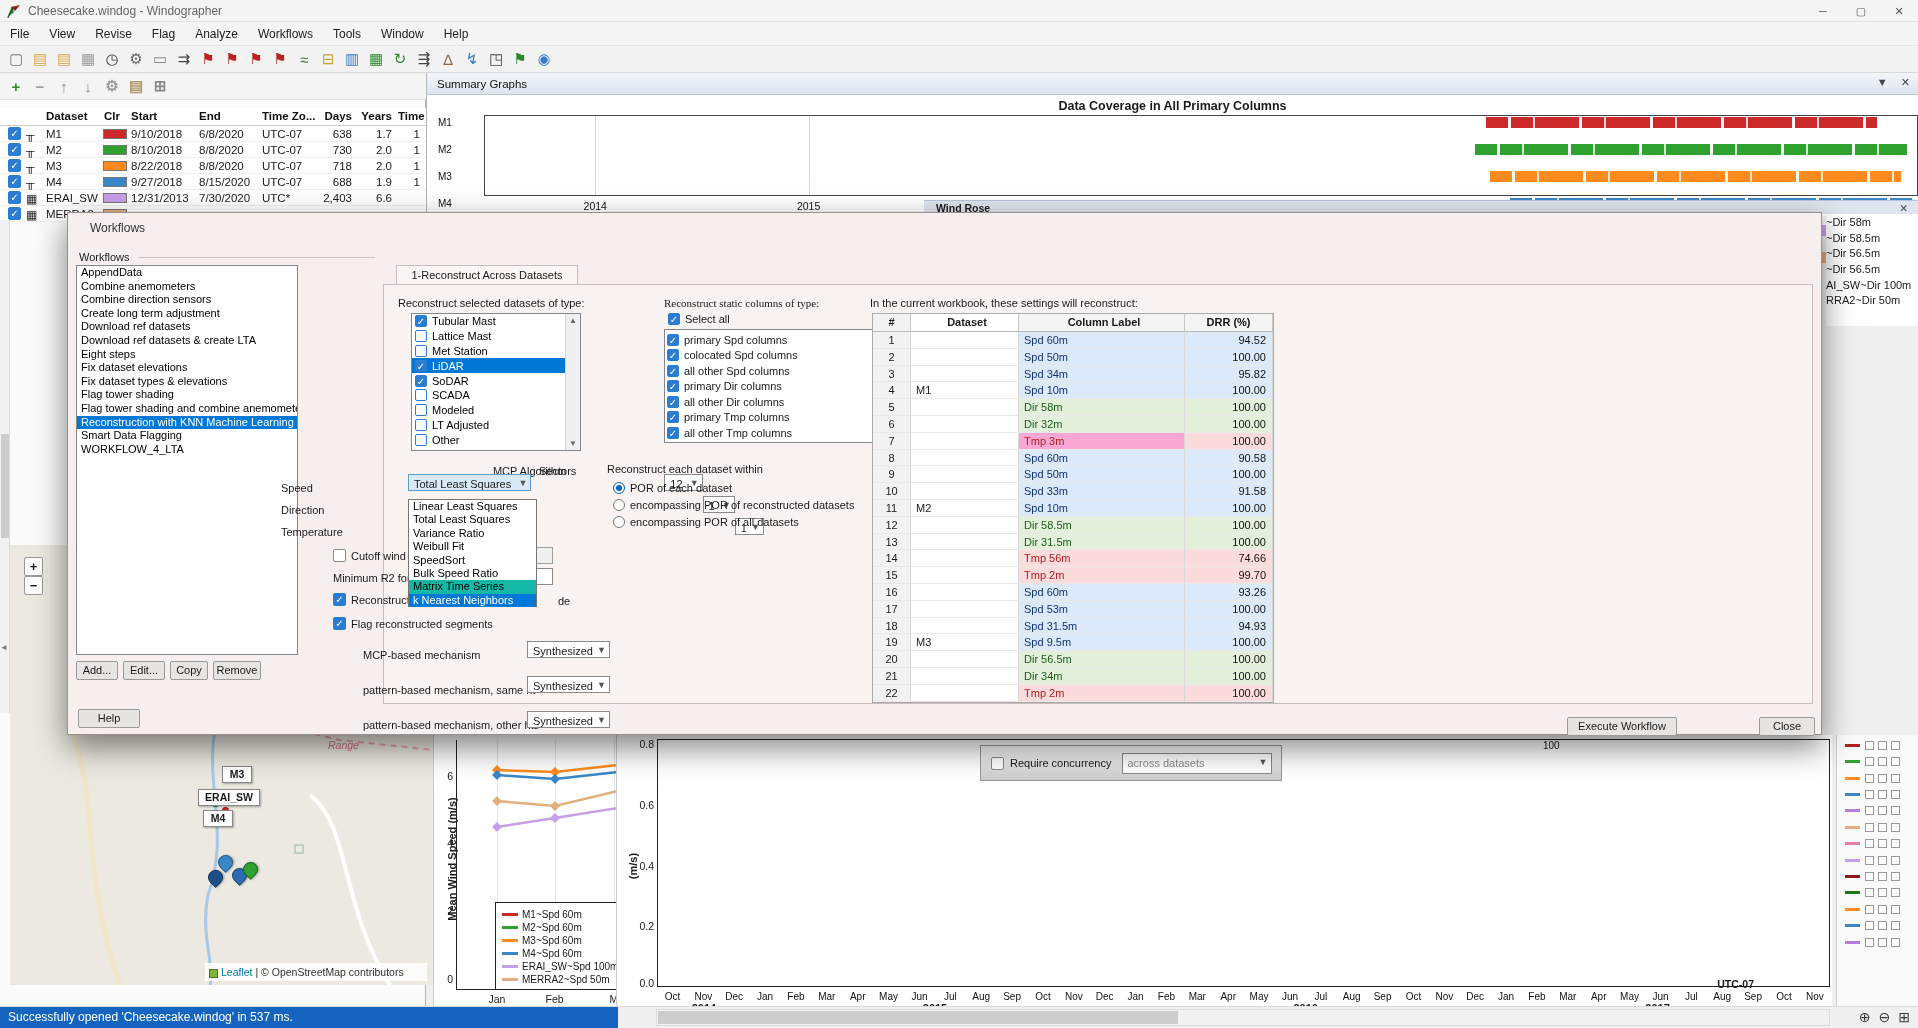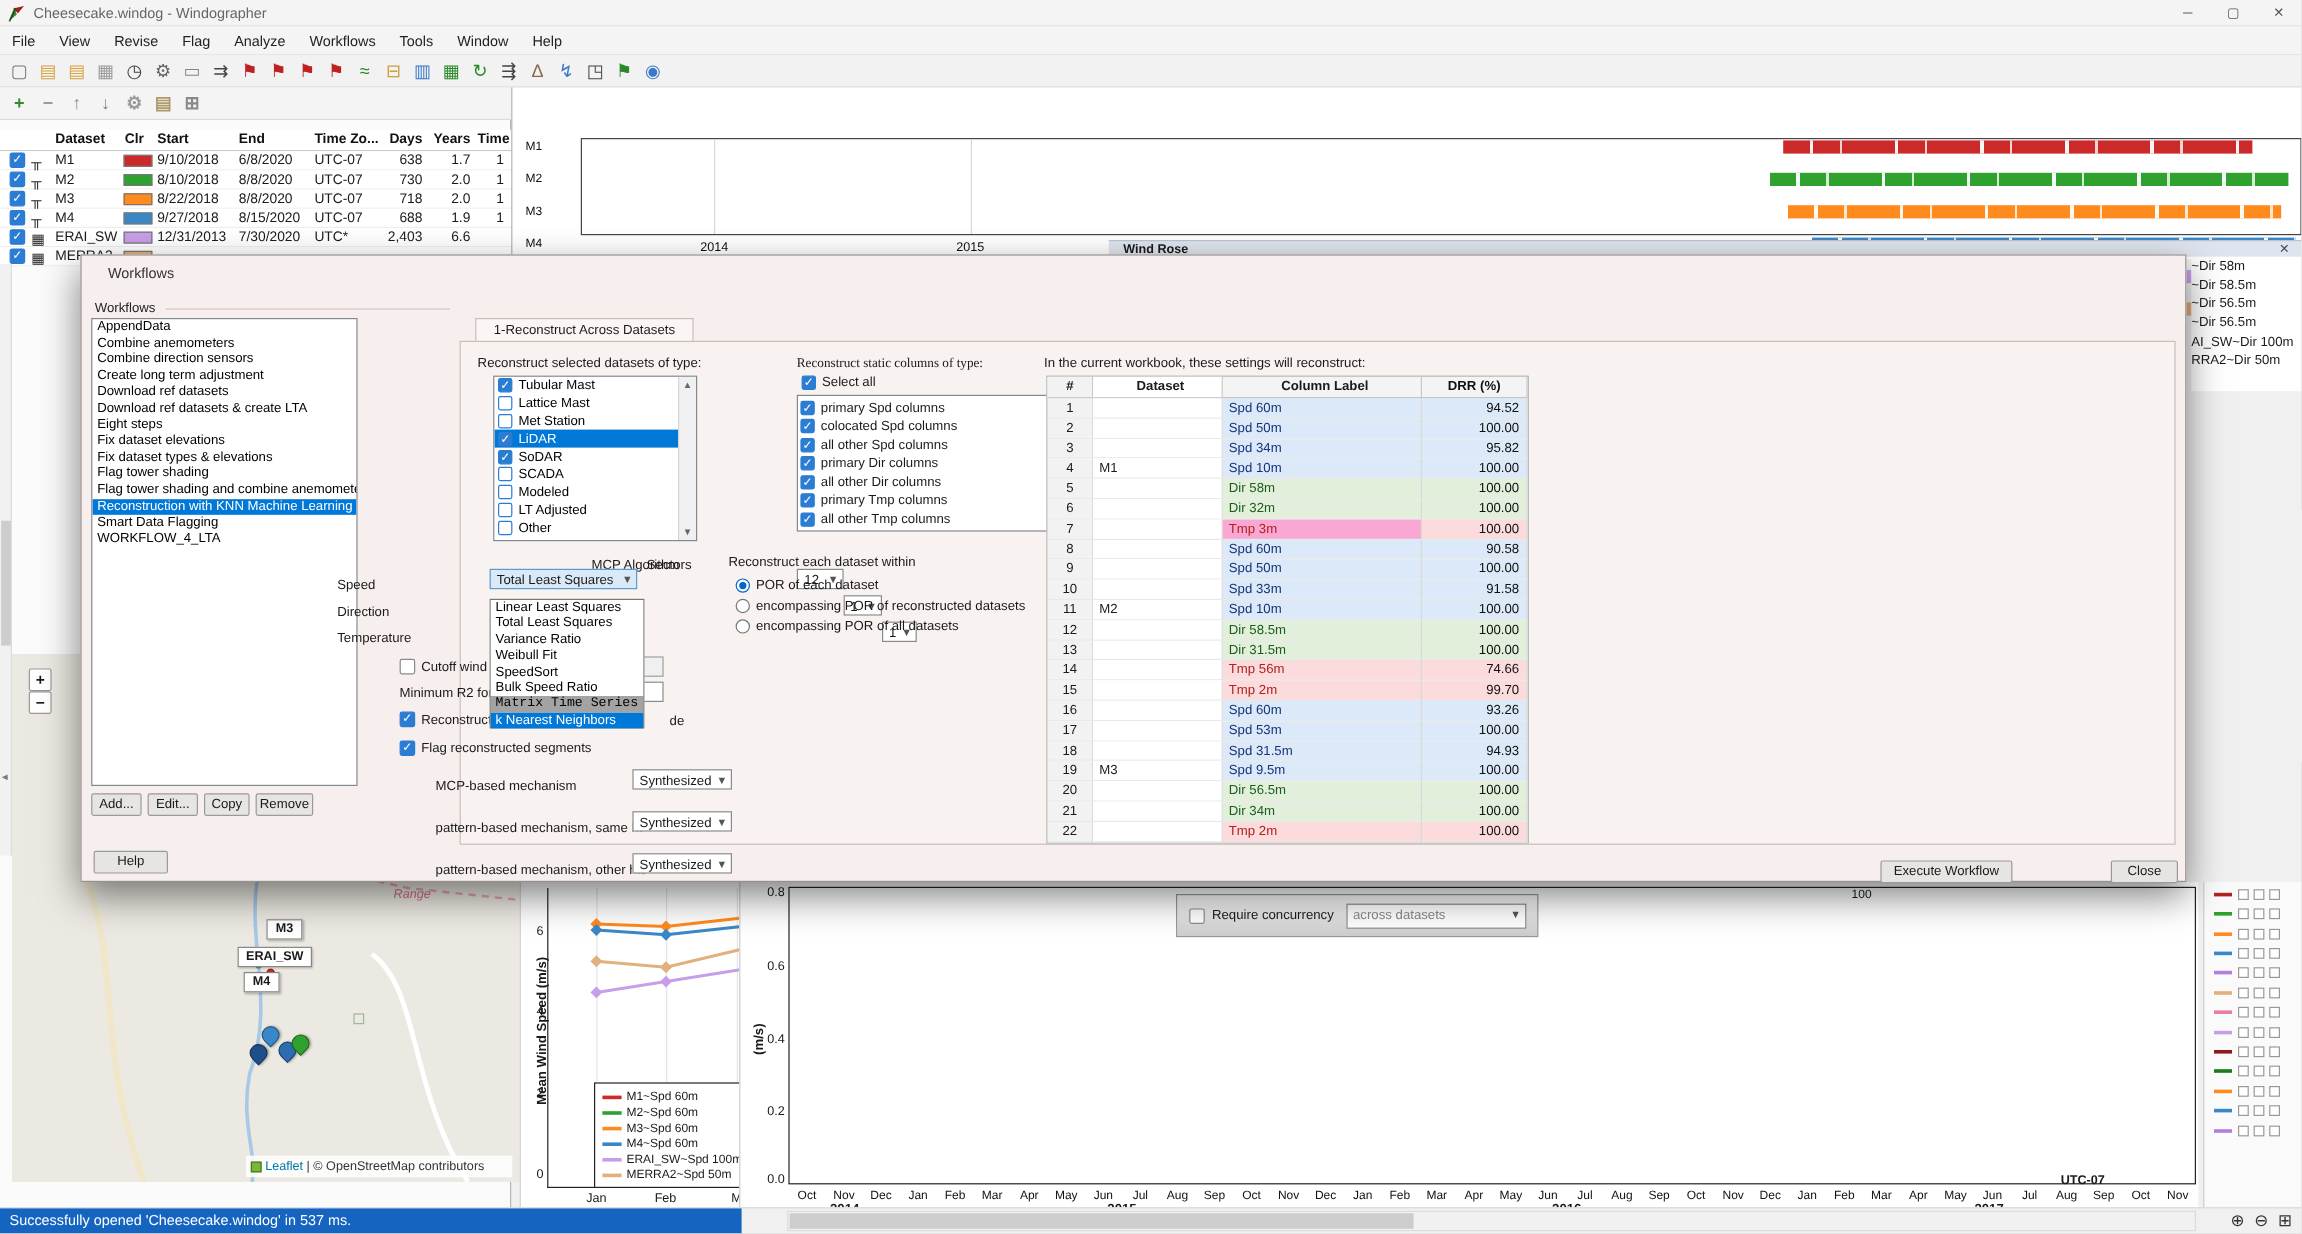--- a/index.html
+++ b/index.html
@@ -278,20 +278,28 @@
         <span class="cell r" style="left:398px;width:22px;"></span>
       </div>
       </div>
     <div class="abs vscroll" style="top:147px;height:493px;">
       <div class="vthumb" style="top:214px;height:104px;"></div>
     </div>
     <div class="abs" style="left:0;top:570px;color:#777;font-size:8px;">◄</div>
   </div>
 
   <div class="abs sumpanel">
+    <div class="abs ptitle">
+      <span>Summary Graphs</span>
+      <span class="ptools">
+        <span>▼</span>
+        <span>✕</span>
+      </span>
+    </div>
+    <div class="abs covtitle">Data Coverage in All Primary Columns</div>
     <div class="abs covplot">
       <div>
 
       <div>
           <div class="covgrid" style="left: 7.7%;"></div>
           <div class="covtick" style="left: 7.7%;">2014</div>
         </div>
           <div>
           <div class="covgrid" style="left: 22.6%;"></div>
           <div class="covtick" style="left: 22.6%;">2015</div>
@@ -829,21 +837,21 @@
 
     
     <div class="ddlist" style="left:340px;top:286px;width:129px;height:108px;">
 
     <div class="litem" style="height: 13.4px; line-height: 13.4px; background: rgb(255, 255, 255); color: rgb(0, 0, 0);">Linear Least Squares</div>
         <div class="litem" style="height: 13.4px; line-height: 13.4px; background: rgb(255, 255, 255); color: rgb(0, 0, 0);">Total Least Squares</div>
         <div class="litem" style="height: 13.4px; line-height: 13.4px; background: rgb(255, 255, 255); color: rgb(0, 0, 0);">Variance Ratio</div>
         <div class="litem" style="height: 13.4px; line-height: 13.4px; background: rgb(255, 255, 255); color: rgb(0, 0, 0);">Weibull Fit</div>
         <div class="litem" style="height: 13.4px; line-height: 13.4px; background: rgb(255, 255, 255); color: rgb(0, 0, 0);">SpeedSort</div>
         <div class="litem" style="height: 13.4px; line-height: 13.4px; background: rgb(255, 255, 255); color: rgb(0, 0, 0);">Bulk Speed Ratio</div>
-        <div class="litem" style="height: 13.4px; line-height: 13.4px; background: #a3a3a3; color: rgb(0, 0, 0); font-family: Liberation Mono, monospace;">Matrix Time Series</div>
+        <div class="litem" style="height: 13.4px; line-height: 13.4px; background: #14b8a6; color: rgb(0, 0, 0);">Matrix Time Series</div>
         <div class="litem" style="height: 13.4px; line-height: 13.4px; background: rgb(0, 120, 215); color: rgb(255, 255, 255);">k Nearest Neighbors</div>
       </div>
 
     
     <div class="abs" style="left:802px;top:84px;font-size:11px;">In the current workbook, these settings will reconstruct:</div>
     <div class="wbtable" style="left:804px;top:100px;width:402px;height:390px;">
       <div class="wbhead">
         <span class="w-n">#</span>
         <span class="w-ds" style="text-align:center;">Dataset</span>
         <span class="w-label" style="text-align:center;">Column Label</span>

